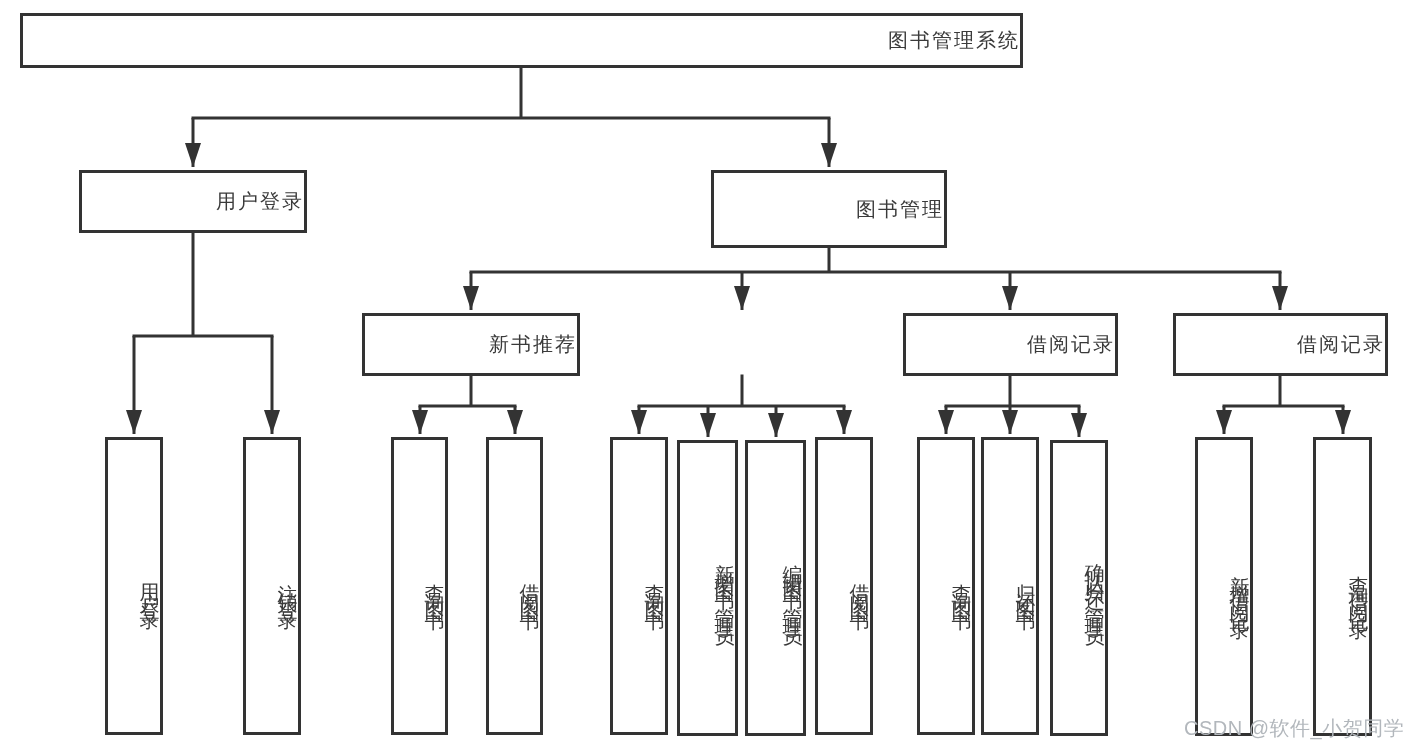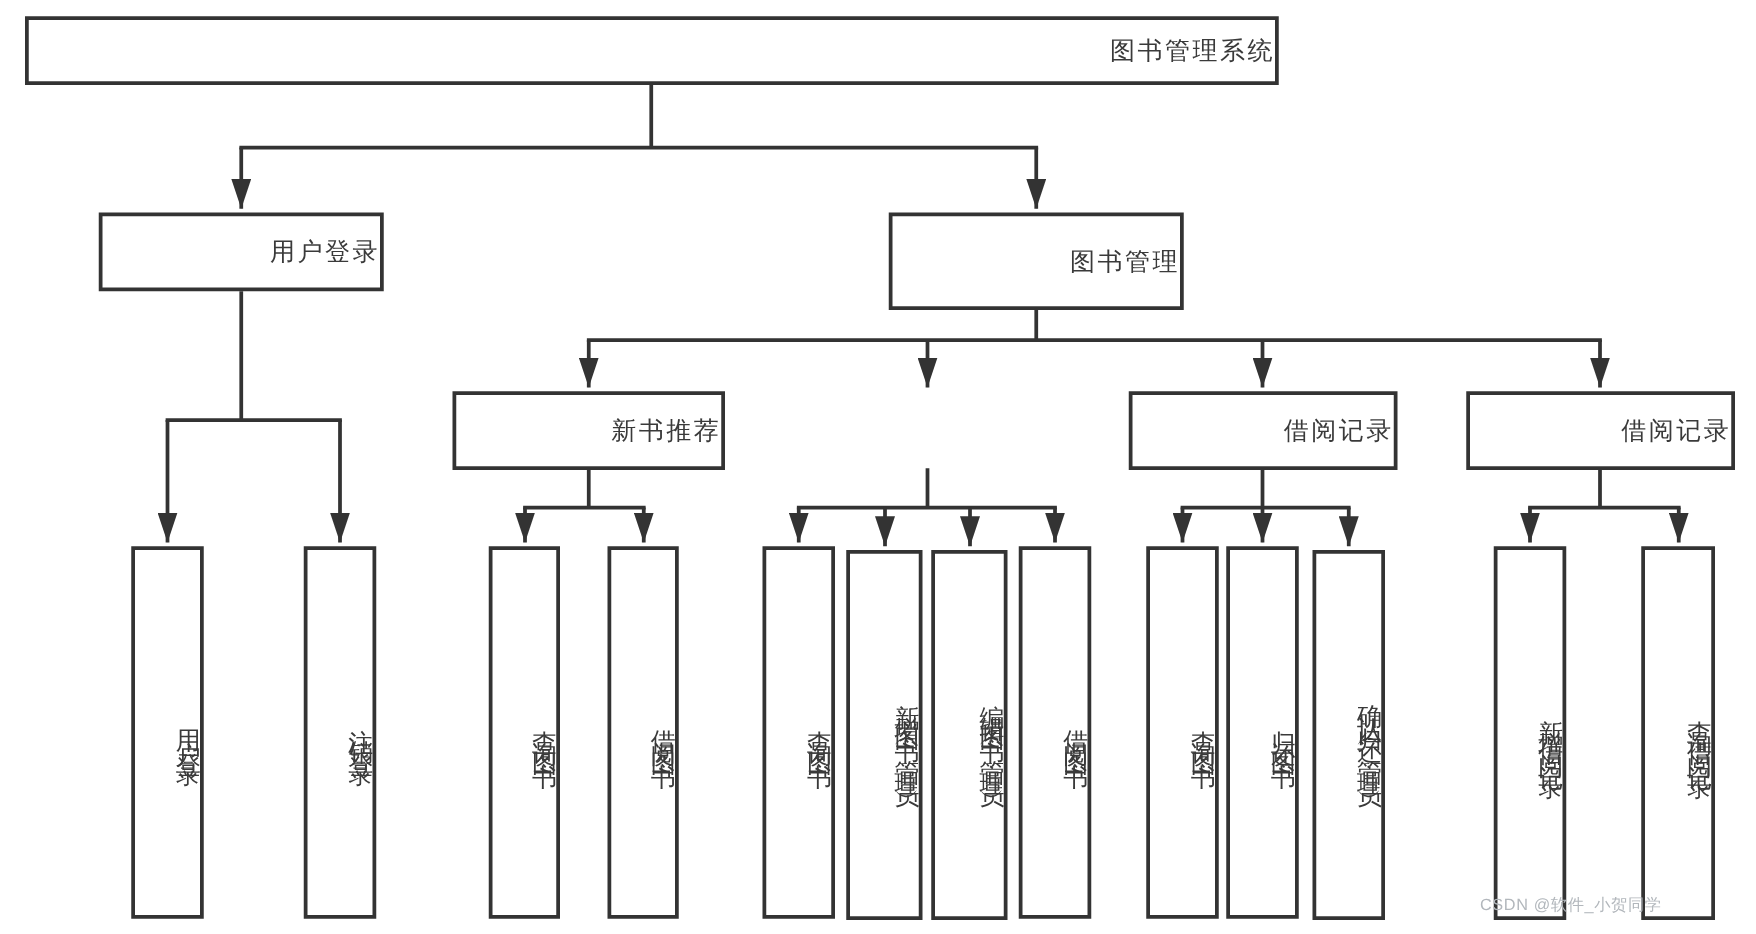--- a/index.html
+++ b/index.html
@@ -44,21 +44,21 @@
     font-size: 20px;
     line-height: 1;
     letter-spacing: 9px;
     color: #3a3a3a;
     white-space: nowrap;
   }
   #watermark {
     position: absolute;
     left: 1184px;
     top: 715px;
-    font-size: 13px;
+    font-size: 20px;
     color: #b2b7bc;
     letter-spacing: 0.5px;
     white-space: nowrap;
     z-index: 5;
   }
 </style>
 </head>
 <body>
 
 <div id="canvas">

